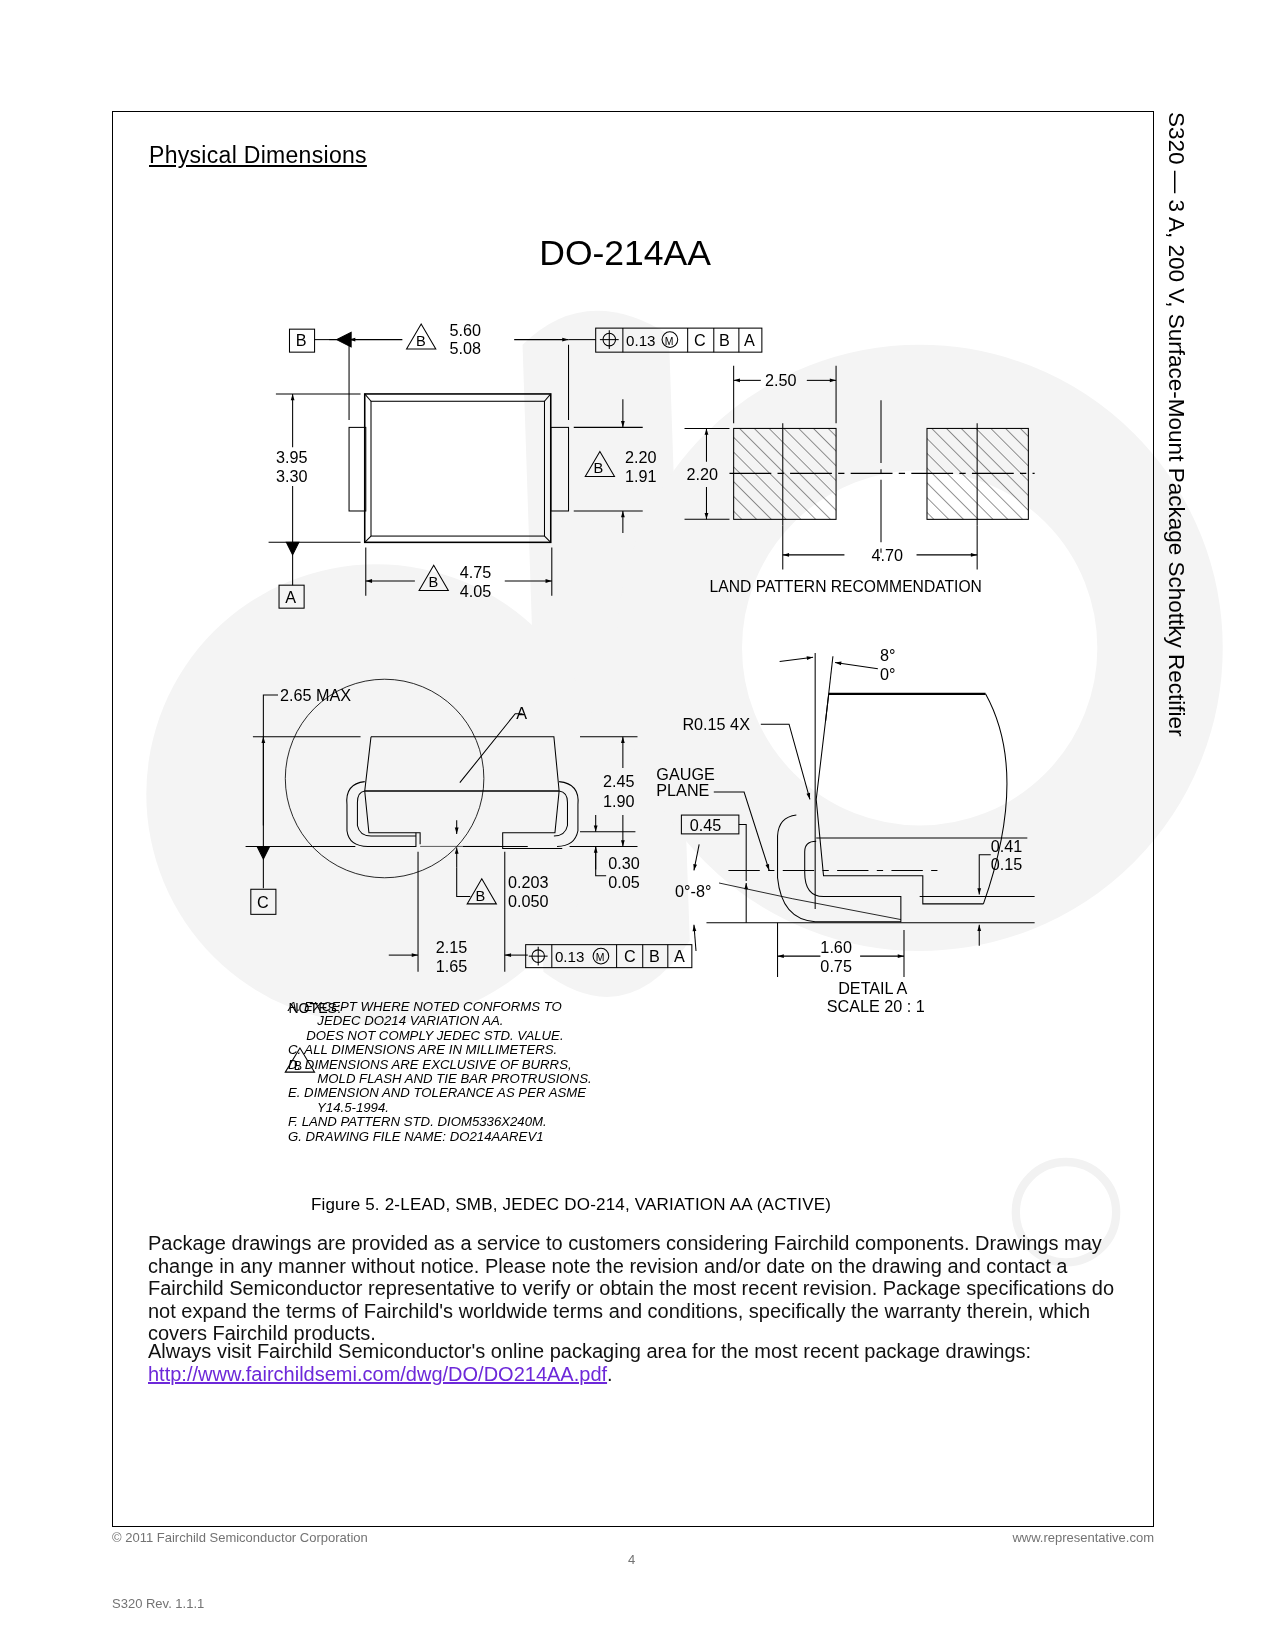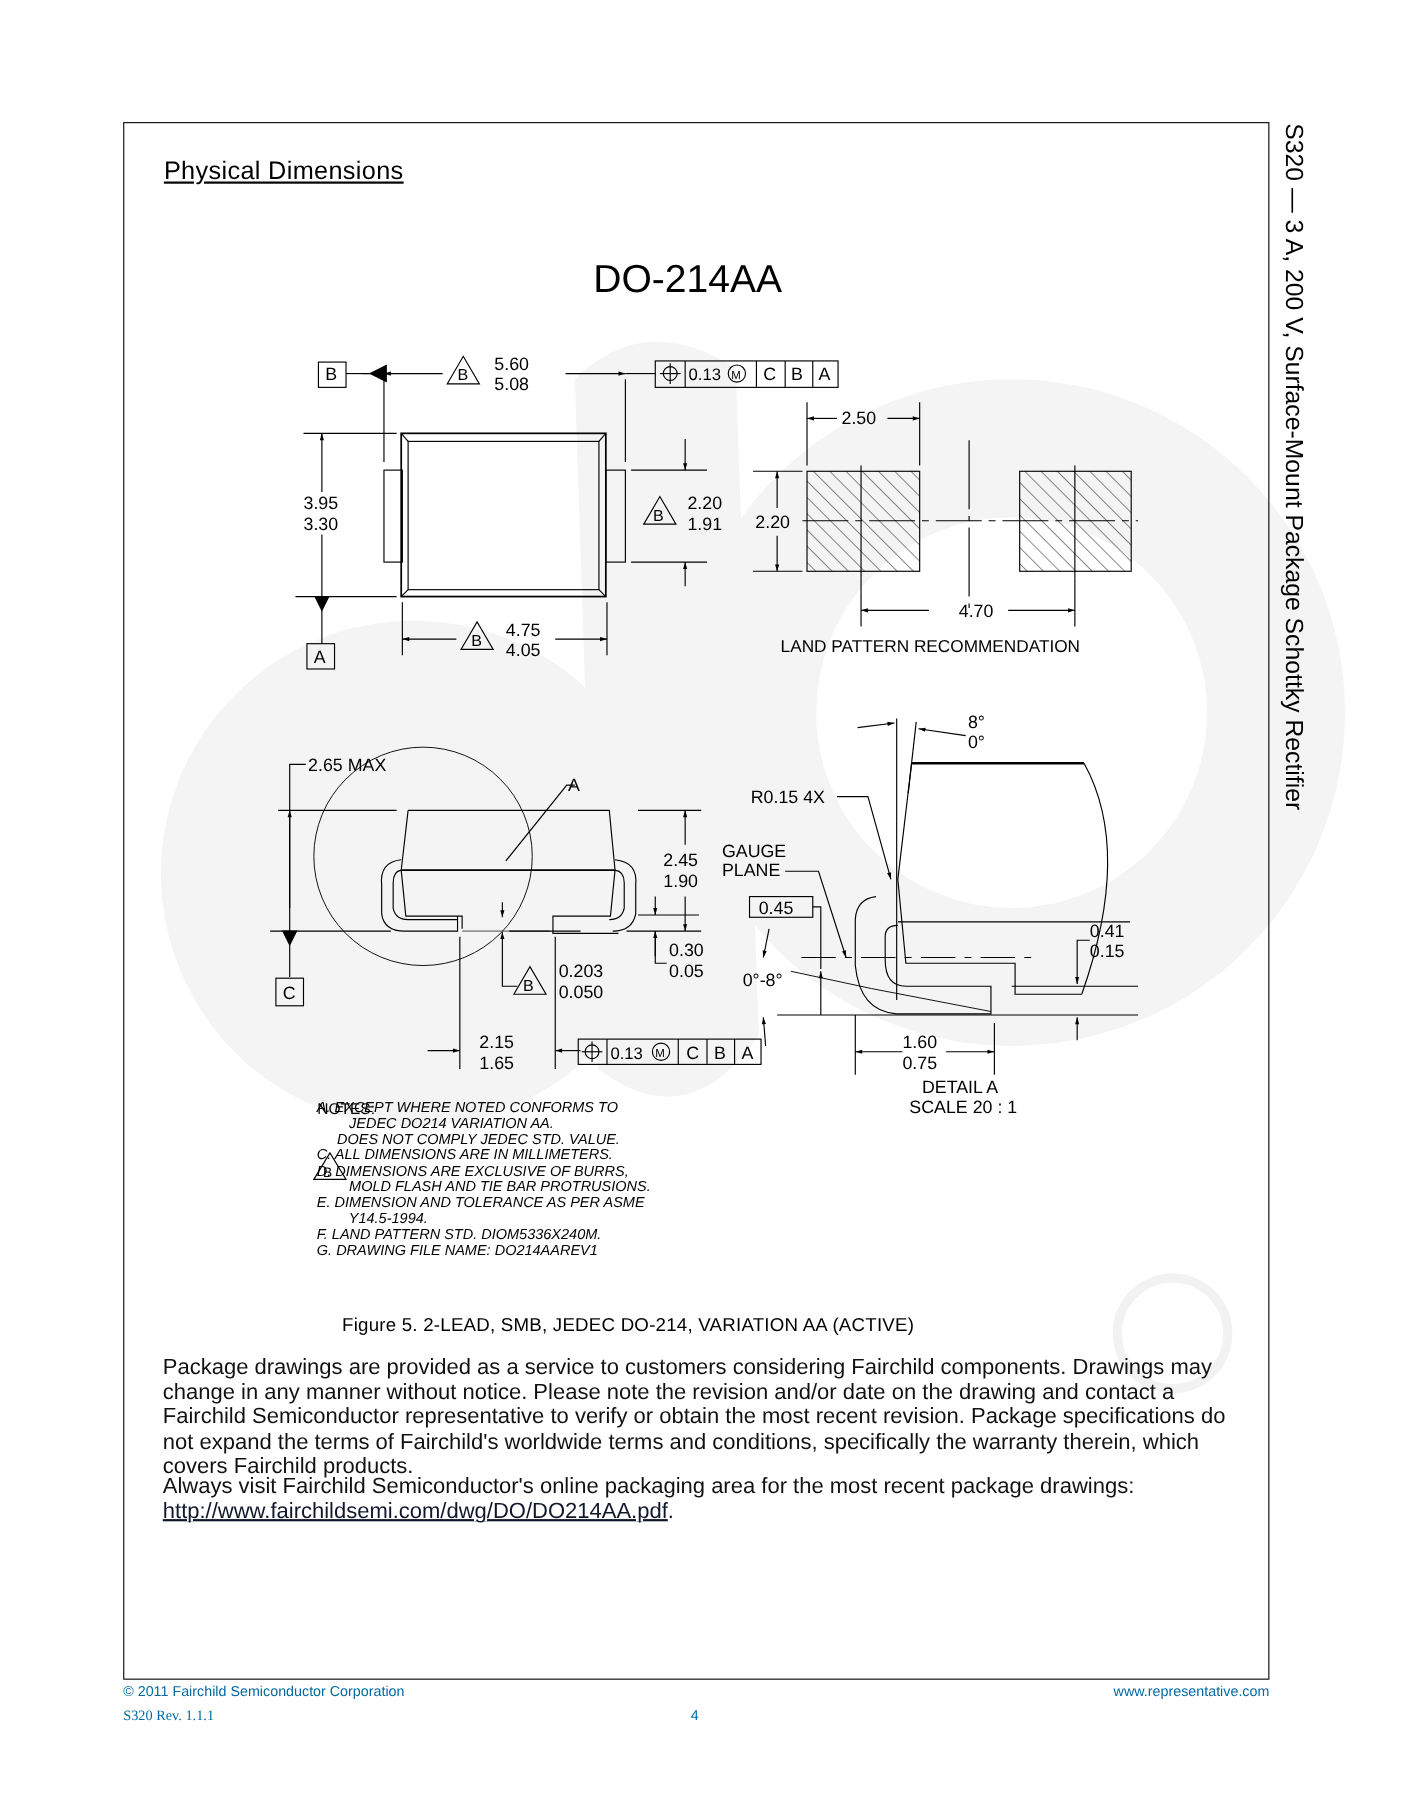--- a/index.html
+++ b/index.html
@@ -5,22 +5,22 @@
   html, body { margin:0; padding:0; background:#ffffff; }
   body { width:1275px; height:1650px; position:relative; overflow:hidden; font-family:"Liberation Sans", sans-serif; color:#000; }
   #page { position:absolute; left:0; top:0; width:1275px; height:1650px; }
   svg#drawing { position:absolute; left:0; top:0; width:1275px; height:1650px; }
   svg text { font-family:"Liberation Sans", sans-serif; fill:#000; }
   .frame { position:absolute; left:112px; top:111px; width:1042px; height:1416px; border:1.5px solid #000; box-sizing:border-box; pointer-events:none; }
   .section-title { position:absolute; left:149px; top:142px; font-size:23px; letter-spacing:0.3px;text-decoration:underline; }
   .side-title { position:absolute; left:1163px; top:112px; font-size:22.5px; writing-mode:vertical-rl; white-space:nowrap; }
   .caption { position:absolute; left:0; width:1142px; top:1195px; text-align:center; font-size:17px; font-weight:normal; letter-spacing:0.2px; }
   .para { position:absolute; left:148px; width:990px; font-size:20px; line-height:22.5px; color:#111; }
-  .para a { color:#0f172a; text-decoration:underline; }
-  .footer { position:absolute; font-size:13px; color:#0369a1; }
+  .para a { color:#6d28d9; text-decoration:underline; }
+  .footer { position:absolute; font-size:13px; color:#737373; }
   .notes { position:absolute; left:288px; top:1000px; font-size:13.2px; line-height:14.4px; white-space:pre;font-style:italic; }
 </style>
 </head>
 <body>
 
 <div id="page">
 
   <svg id="drawing" viewBox="0 0 1220 1579" preserveAspectRatio="none">
     <defs>
       <pattern id="hatch" patternUnits="userSpaceOnUse" width="10" height="10" patternTransform="rotate(-45)">
@@ -284,15 +284,15 @@
 
   <div class="para" style="top:1232px;">Package drawings are provided as a service to customers considering Fairchild components. Drawings may change in any manner without notice. Please note the revision and/or date on the drawing and contact a Fairchild Semiconductor representative to verify or obtain the most recent revision. Package specifications do not expand the terms of Fairchild's worldwide terms and conditions, specifically the warranty therein, which covers Fairchild products.</div>
 
   <div class="para" style="top:1340px;">
     <div>Always visit Fairchild Semiconductor's online packaging area for the most recent package drawings:</div>
     <div><a href="#">http://www.fairchildsemi.com/dwg/DO/DO214AA.pdf</a><span>.</span></div>
   </div>
 
   <div class="footer" style="left:112px; top:1530px;">© 2011 Fairchild Semiconductor Corporation</div>
   <div class="footer" style="right:121px; top:1530px;">www.representative.com</div>
-  <div class="footer" style="left:112px; top:1552px;font-family:Liberation Serif, serif;">S320 Rev. 1.1.1</div>
+  <div class="footer" style="left:112px; top:1596px;">S320 Rev. 1.1.1</div>
   <div class="footer" style="left:628px; top:1552px;">4</div>
 </div>
 
 </body></html>

